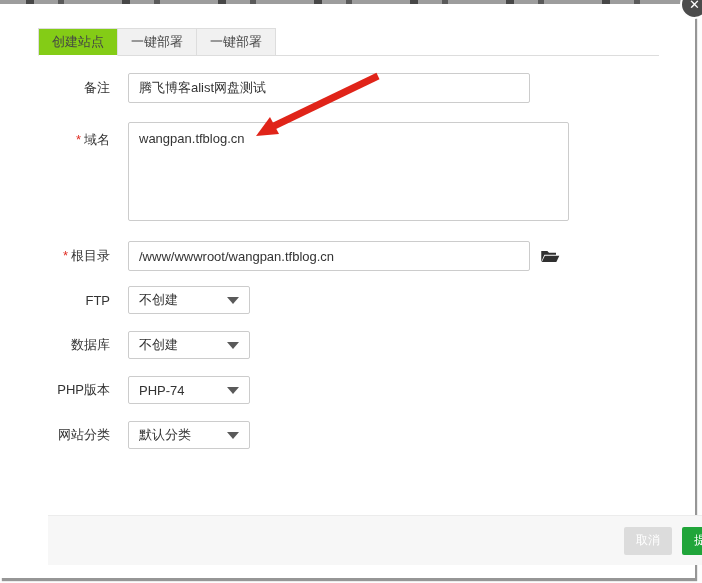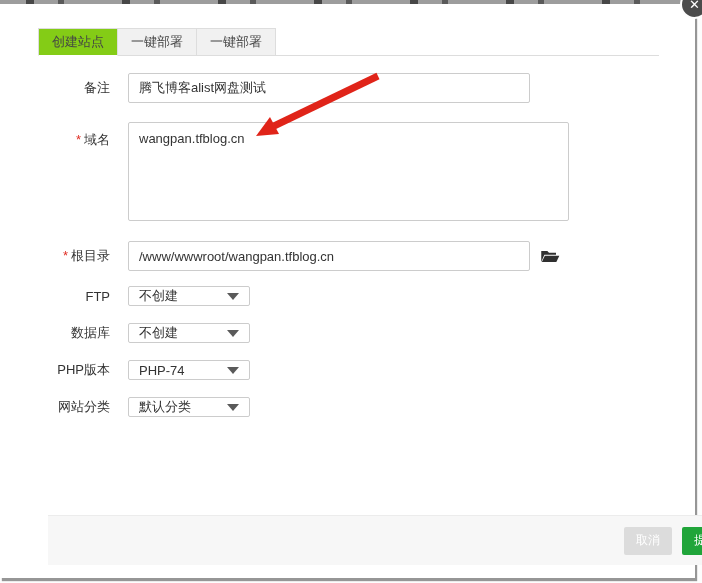--- a/index.html
+++ b/index.html
@@ -71,21 +71,21 @@
     font-size:13px; color:#333333; resize:none; outline:none; display:block;
   }
   input.text-input {
     width:402px; height:30px; border:1px solid #cccccc; border-radius:2px;
     padding:0 10px; font-family:"Liberation Sans","DejaVu Sans",sans-serif;
     font-size:13px; color:#333333; outline:none;
   }
   .folder-btn { margin-left:10px; align-self:center; cursor:pointer; line-height:0; }
 
   .select {
-    width:122px; height:20px; border:1px solid #cccccc; border-radius:2px;
+    width:122px; height:28px; border:1px solid #cccccc; border-radius:2px;
     background:#ffffff; display:flex; align-items:center;
     justify-content:space-between; padding:0 10px; font-size:13px;
     color:#333333; cursor:pointer;
   }
   .caret {
     width:0; height:0; flex:none;
     border-left:6px solid transparent; border-right:6px solid transparent;
     border-top:7px solid #5a5a5a;
   }
 

